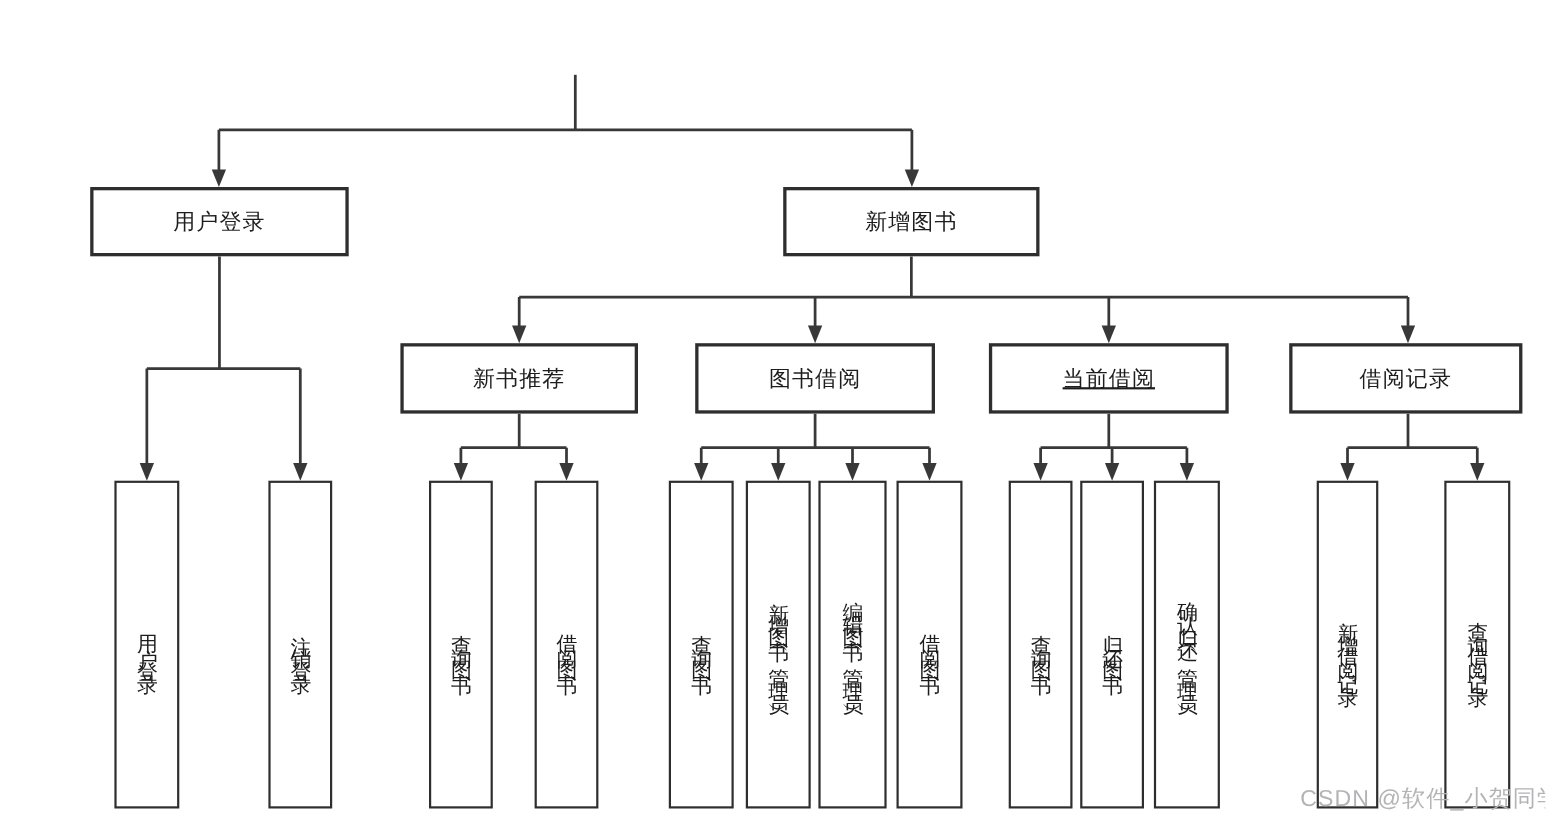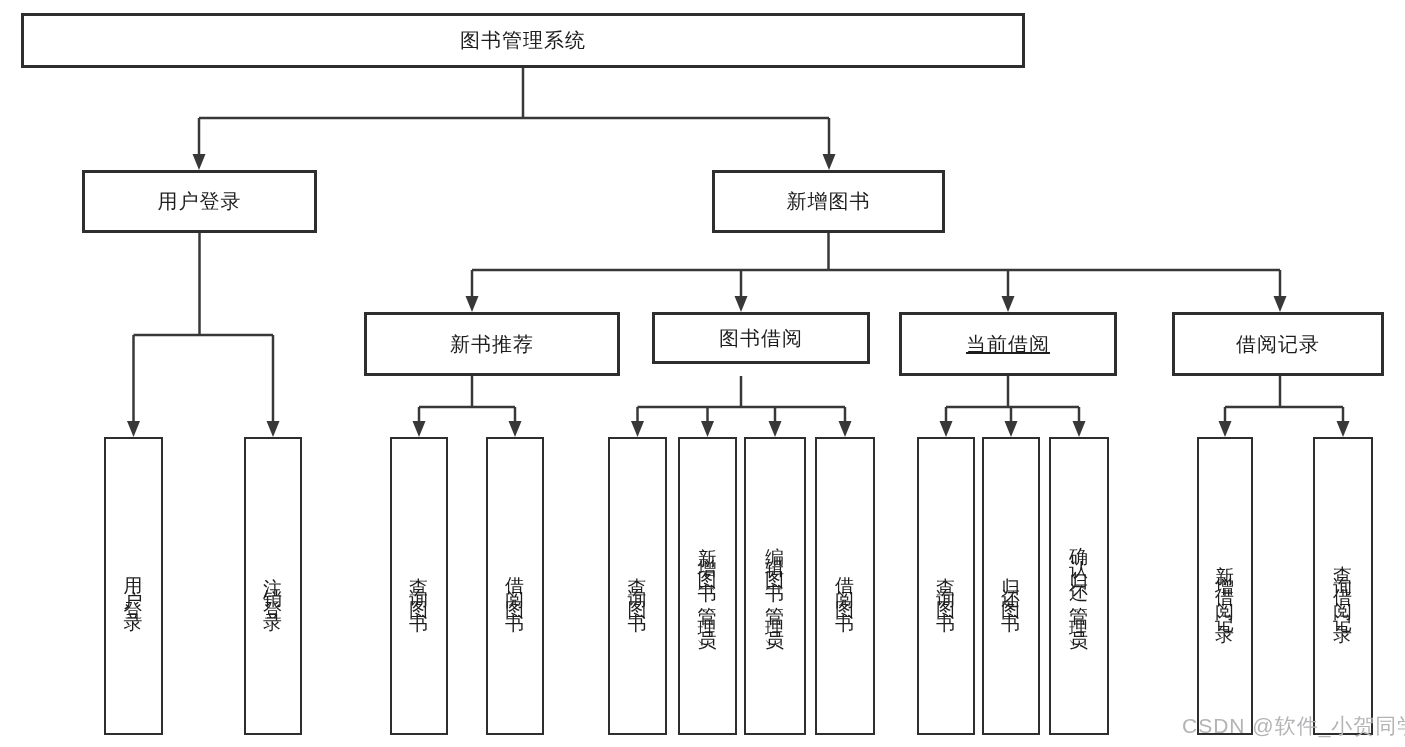--- a/index.html
+++ b/index.html
@@ -123,27 +123,26 @@
     <polygon points="1072.5,421 1085.5,421 1079,437"></polygon>
 
     <line x1="1280" y1="376" x2="1280" y2="407"></line>
     <line x1="1225" y1="407" x2="1343" y2="407"></line>
     <line x1="1225" y1="407" x2="1225" y2="423"></line>
     <polygon points="1218.5,421 1231.5,421 1225,437"></polygon>
     <line x1="1343" y1="407" x2="1343" y2="423"></line>
     <polygon points="1336.5,421 1349.5,421 1343,437"></polygon>
   </svg>
 
-  <div class="hbox" style="left:21px; top:13px; width:1004px; height:55px;">图书管理系统</div>
 
   <div class="hbox" style="left:82px; top:170px; width:235px; height:63px;">用户登录</div>
   <div class="hbox" style="left:712px; top:170px; width:233px; height:63px;">新增图书</div>
 
-  <div class="hbox" style="left:364px; top:312px; width:256px; height:64px;">新书推荐</div>
-  <div class="hbox" style="left:632px; top:312px; width:218px; height:52px;margin-left:20px;">图书借阅</div>
+  <div class="hbox" style="left:364px; top:312px; width:216px; height:64px;">新书推荐</div>
+  <div class="hbox" style="left:632px; top:312px; width:218px; height:64px;">图书借阅</div>
   <div class="hbox" style="left:899px; top:312px; width:218px; height:64px;text-decoration:underline;">当前借阅</div>
   <div class="hbox" style="left:1172px; top:312px; width:212px; height:64px;">借阅记录</div>
 
   <div class="vbox" style="left:104px; width:59px;">
     <span>用户登录</span>
   </div>
   <div class="vbox" style="left:244px; width:58px;">
     <span>注销登录</span>
   </div>
 

